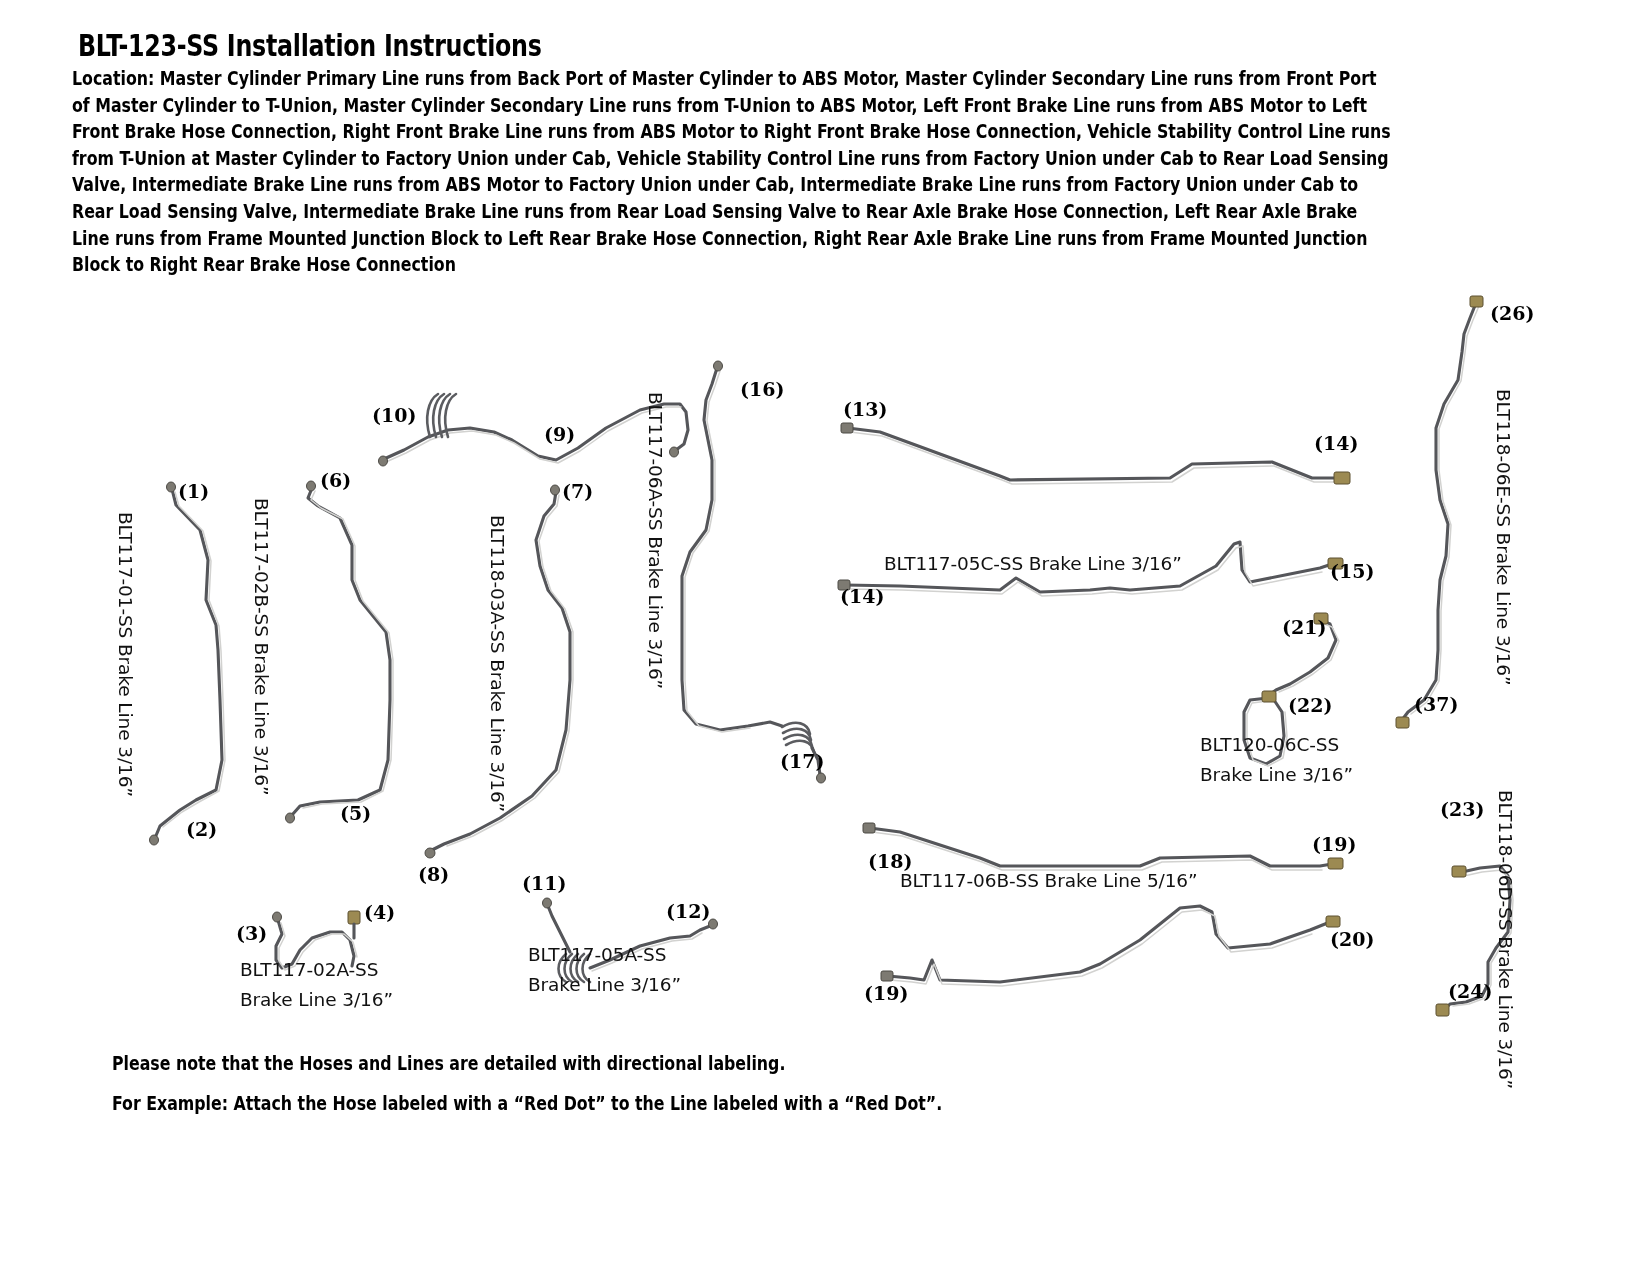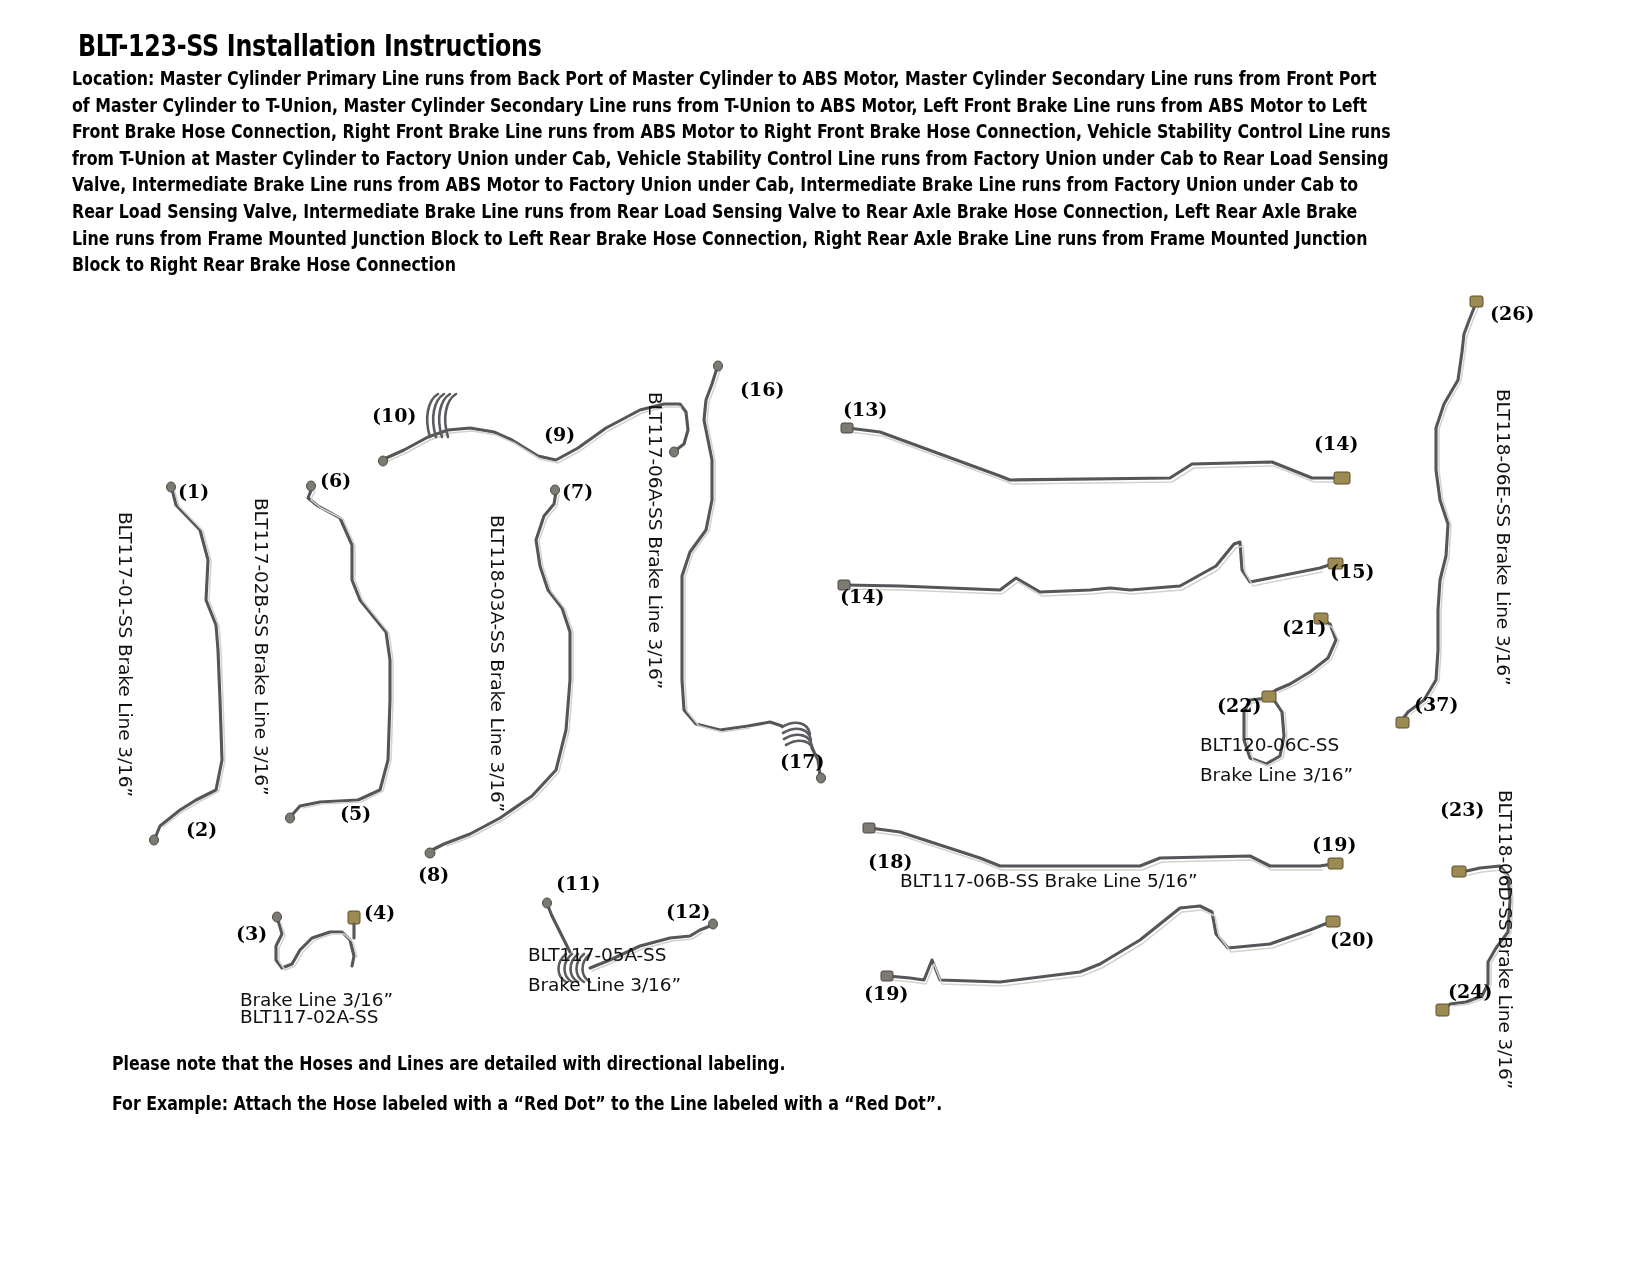--- a/index.html
+++ b/index.html
@@ -193,61 +193,62 @@
   <div class="plabel rot" style="left:140px;top:512px;transform:rotate(90deg);">BLT117-01-SS Brake Line 3/16”</div>
 
   <div class="plabel rot" style="left:276px;top:498px;transform:rotate(90deg);">BLT117-02B-SS Brake Line 3/16”</div>
 
 
   <div class="plabel rot" style="left:512px;top:515px;transform:rotate(90deg);">BLT118-03A-SS Brake Line 3/16”</div>
 
   <div class="plabel rot" style="left:670px;top:392px;transform:rotate(90deg);">BLT117-06A-SS Brake Line 3/16”</div>
 
 
+  <div class="plabel" style="left:884px;top:549px;">BLT117-05C-SS Brake Line 3/16”</div>
 
   <div class="plabel rot" style="left:1518px;top:389px;transform:rotate(90deg);">BLT118-06E-SS Brake Line 3/16”</div>
 
   <div class="plabel rot" style="left:1520px;top:790px;transform:rotate(90deg);">BLT118-06D-SS Brake Line 3/16”</div>
 
   <div class="plabel" style="left:1200px;top:730px;">BLT120-06C-SS</div>
   <div class="plabel" style="left:1200px;top:760px;">Brake Line 3/16”</div>
 
-  <div class="plabel" style="left:240px;top:955px;margin-top:47px;">BLT117-02A-SS</div>
+  <div class="plabel" style="left:240px;top:955px;">BLT117-02A-SS</div>
   <div class="plabel" style="left:240px;top:985px;">Brake Line 3/16”</div>
 
   <div class="plabel" style="left:528px;top:940px;">BLT117-05A-SS</div>
   <div class="plabel" style="left:528px;top:970px;">Brake Line 3/16”</div>
 
   <div class="plabel" style="left:900px;top:866px;">BLT117-06B-SS Brake Line 5/16”</div>
 
 
   <div class="cnum" style="left:178px;top:480px;">(1)</div>
   <div class="cnum" style="left:186px;top:818px;">(2)</div>
   <div class="cnum" style="left:236px;top:922px;">(3)</div>
   <div class="cnum" style="left:364px;top:901px;">(4)</div>
   <div class="cnum" style="left:340px;top:802px;">(5)</div>
   <div class="cnum" style="left:320px;top:469px;">(6)</div>
   <div class="cnum" style="left:562px;top:480px;">(7)</div>
   <div class="cnum" style="left:418px;top:863px;">(8)</div>
   <div class="cnum" style="left:544px;top:423px;">(9)</div>
   <div class="cnum" style="left:372px;top:404px;">(10)</div>
-  <div class="cnum" style="left:556px;top:872px;">(11)</div>
+  <div class="cnum" style="left:522px;top:872px;">(11)</div>
   <div class="cnum" style="left:666px;top:890px;margin-top:10px;">(12)</div>
   <div class="cnum" style="left:843px;top:398px;">(13)</div>
   <div class="cnum" style="left:1314px;top:432px;">(14)</div>
   <div class="cnum" style="left:840px;top:585px;">(14)</div>
   <div class="cnum" style="left:1330px;top:560px;">(15)</div>
   <div class="cnum" style="left:740px;top:378px;">(16)</div>
   <div class="cnum" style="left:780px;top:750px;">(17)</div>
   <div class="cnum" style="left:868px;top:850px;">(18)</div>
   <div class="cnum" style="left:1312px;top:833px;">(19)</div>
   <div class="cnum" style="left:864px;top:982px;">(19)</div>
   <div class="cnum" style="left:1330px;top:928px;">(20)</div>
   <div class="cnum" style="left:1282px;top:608px;margin-top:8px;">(21)</div>
-  <div class="cnum" style="left:1217px;top:694px;">(22)</div>
+  <div class="cnum" style="left:1288px;top:694px;">(22)</div>
   <div class="cnum" style="left:1440px;top:798px;">(23)</div>
   <div class="cnum" style="left:1448px;top:980px;">(24)</div>
   <div class="cnum" style="left:1414px;top:693px;">(37)</div>
   <div class="cnum" style="left:1490px;top:302px;">(26)</div>
 
   <div class="note note-1">Please note that the Hoses and Lines are detailed with directional labeling.</div>
   <div class="note note-2">For Example: Attach the Hose labeled with a “Red Dot” to the Line labeled with a “Red Dot”.</div>
 
 </div>
 

